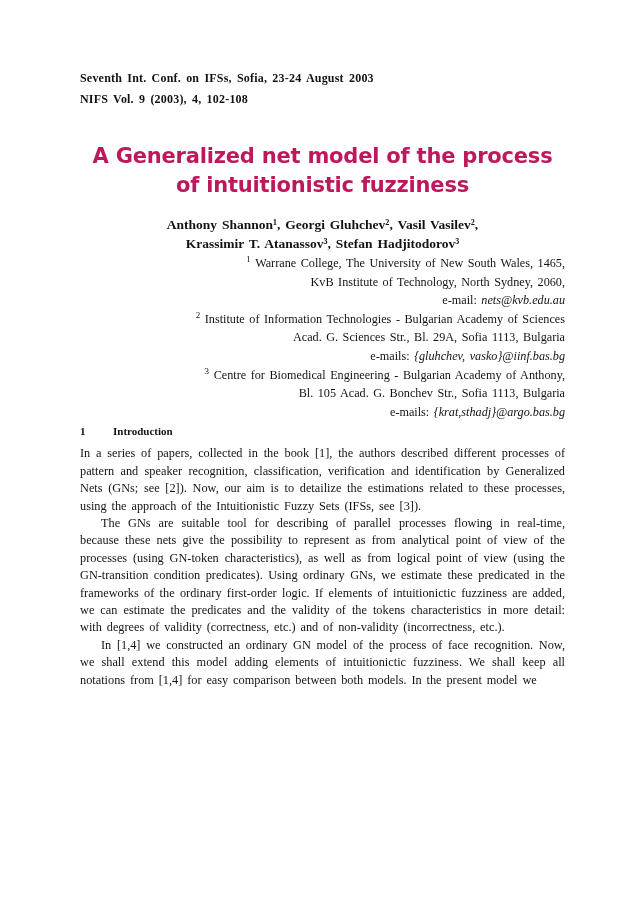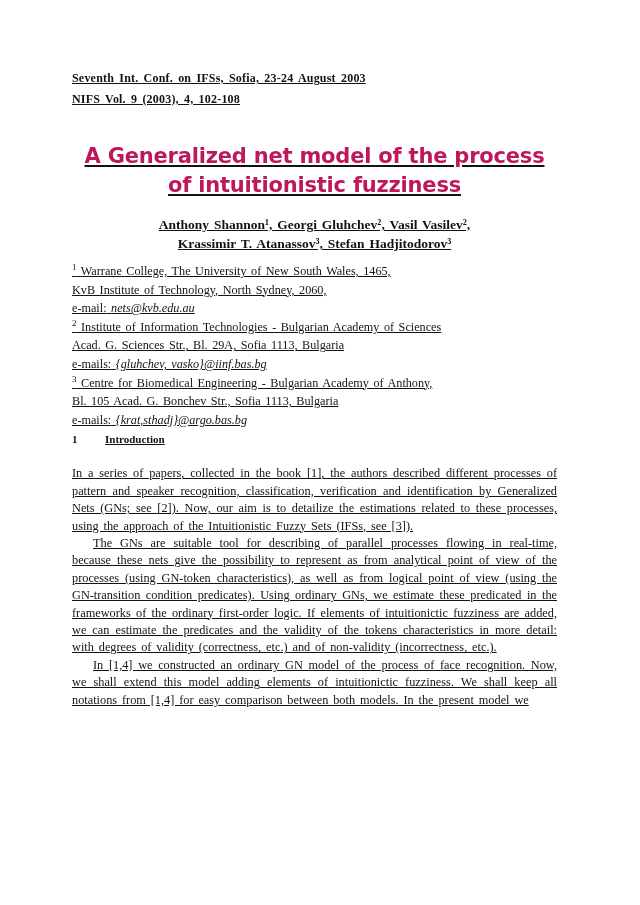--- a/index.html
+++ b/index.html
@@ -13,24 +13,23 @@
     height: 905px;
     margin: 0 auto;
     background: #ffffff;
     color: #131313;
     font-family: "Liberation Serif", "DejaVu Serif", serif;
     overflow: hidden;
     box-sizing: border-box;
   }
   .content {
     position: absolute;
-    left: 72px;
+    left: 80px;
     top: 68px;
     width: 485px;
-    text-decoration: underline;
   }
   .doc-header {
     font-weight: bold;
     font-size: 12px;
     line-height: 21px;
     letter-spacing: 0.2px;
     word-spacing: 2px;
   }
   .title-block {
     margin-top: 32px;
@@ -44,22 +43,22 @@
   }
   .authors-block {
     margin-top: 15px;
     text-align: center;
     font-weight: bold;
     font-size: 13.5px;
     line-height: 19px;
     word-spacing: 1.5px;
   }
   .affiliations-block {
-    margin-top: 9px;
-    text-align: left;
+    margin-top: 1px;
+    text-align: right;
     font-size: 12.2px;
     line-height: 18.6px;
     word-spacing: 1.5px;
   }
   .affiliations-block sup {
     font-size: 9px;
     vertical-align: super;
     line-height: 0;
   }
   .email {
@@ -68,21 +67,21 @@
   .section-heading {
     font-weight: bold;
     font-size: 11px;
     line-height: 20px;
   }
   .section-heading .sec-num {
     display: inline-block;
     width: 33px;
   }
   .body-block {
-    margin-top: 16px;
+    margin-top: 4px;
     font-size: 12.3px;
     line-height: 17.4px;
     text-align: justify;
     word-spacing: 1.8px;
   }
   .body-block p {
     margin: 0;
   }
   .body-block p.indent {
     text-indent: 21px;

